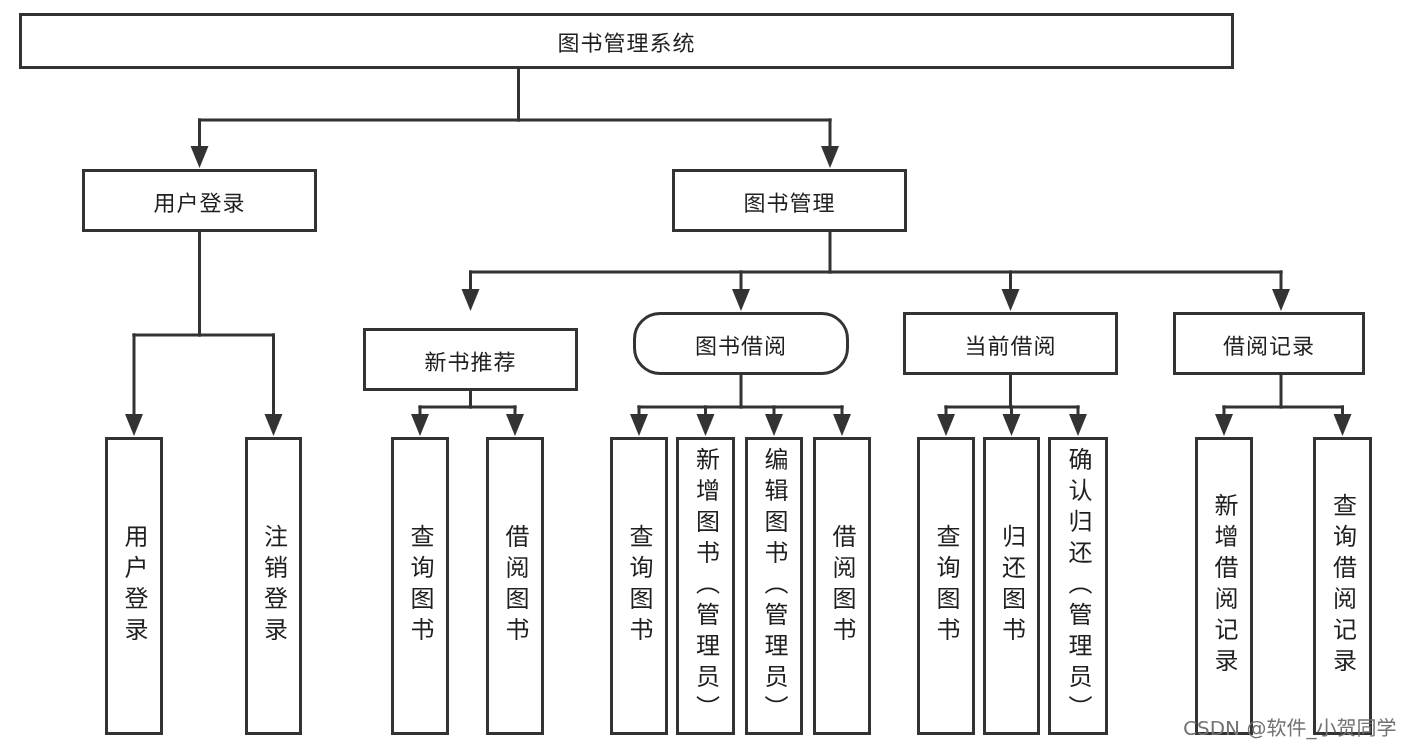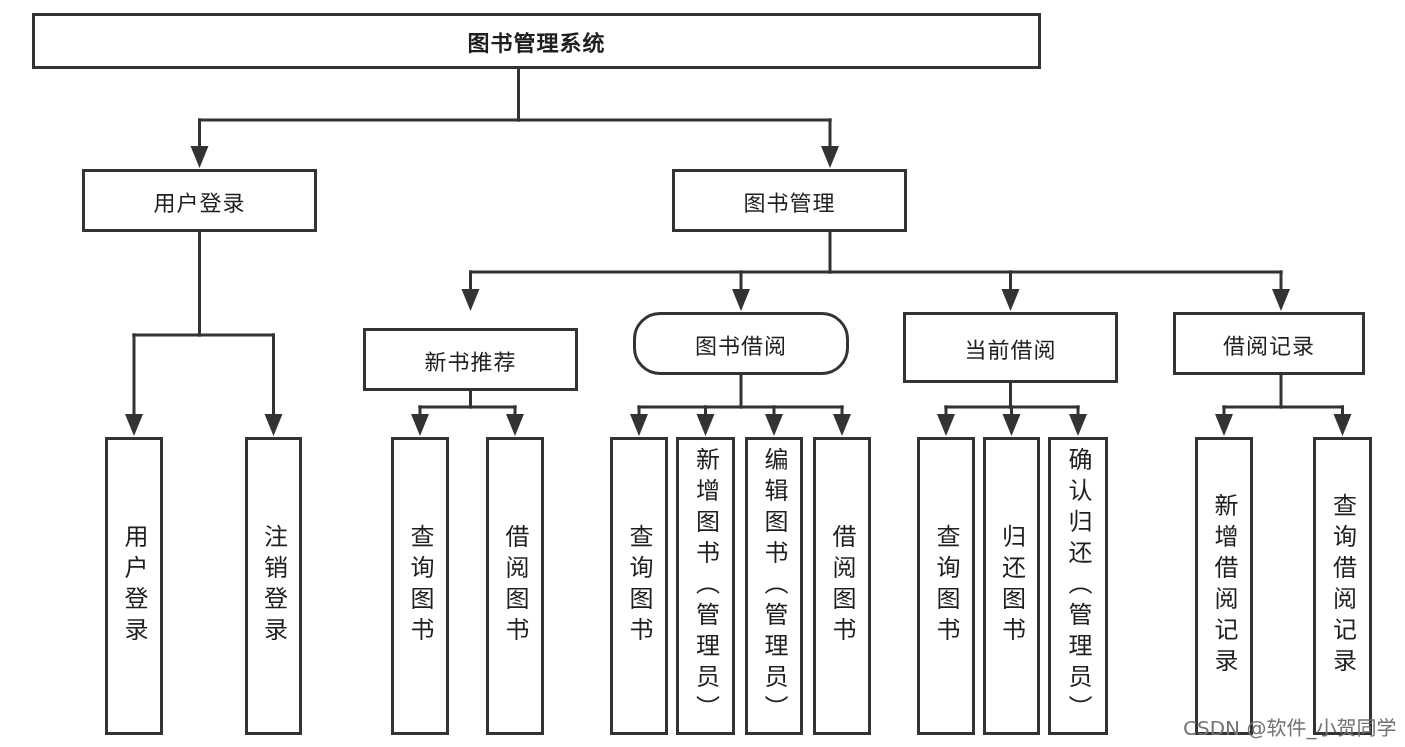--- a/index.html
+++ b/index.html
@@ -107,38 +107,38 @@
       <polygon points="696.5,414 714.5,414 705.5,436" fill="#333333"></polygon>
       <polygon points="765,414 783,414 774,436" fill="#333333"></polygon>
       <polygon points="833,414 851,414 842,436" fill="#333333"></polygon>
       <polygon points="937,414 955,414 946,436" fill="#333333"></polygon>
       <polygon points="1002.5,414 1020.5,414 1011.5,436" fill="#333333"></polygon>
       <polygon points="1069,414 1087,414 1078,436" fill="#333333"></polygon>
       <polygon points="1215,414 1233,414 1224,436" fill="#333333"></polygon>
       <polygon points="1333.5,414 1351.5,414 1342.5,436" fill="#333333"></polygon>
     </svg>
 
-  <div class="node" style="left:32px; top:13px; width:1009px; height:56px;font-weight:bold;">
+  <div class="node" style="left:19px; top:13px; width:1215px; height:56px;">
     <span class="hlabel">图书管理系统</span>
   </div>
 
   <div class="node" style="left:82px; top:169px; width:235px; height:63px;">
     <span class="hlabel">用户登录</span>
   </div>
   <div class="node" style="left:672px; top:169px; width:235px; height:63px;">
     <span class="hlabel">图书管理</span>
   </div>
 
   <div class="node" style="left:363px; top:328px; width:215px; height:63px;">
     <span class="hlabel">新书推荐</span>
   </div>
   <div class="node" style="left:633px; top:312px; width:216px; height:63px;border-radius:27px;">
     <span class="hlabel">图书借阅</span>
   </div>
-  <div class="node" style="left:903px; top:312px; width:215px; height:71px;">
+  <div class="node" style="left:903px; top:312px; width:215px; height:63px;">
     <span class="hlabel">当前借阅</span>
   </div>
   <div class="node" style="left:1173px; top:312px; width:192px; height:63px;">
     <span class="hlabel">借阅记录</span>
   </div>
 
   <div class="node" style="left:105px; top:437px; width:58px; height:298px;">
     <span class="vlabel">用户登录</span>
   </div>
   <div class="node" style="left:245px; top:437px; width:57px; height:298px;">

